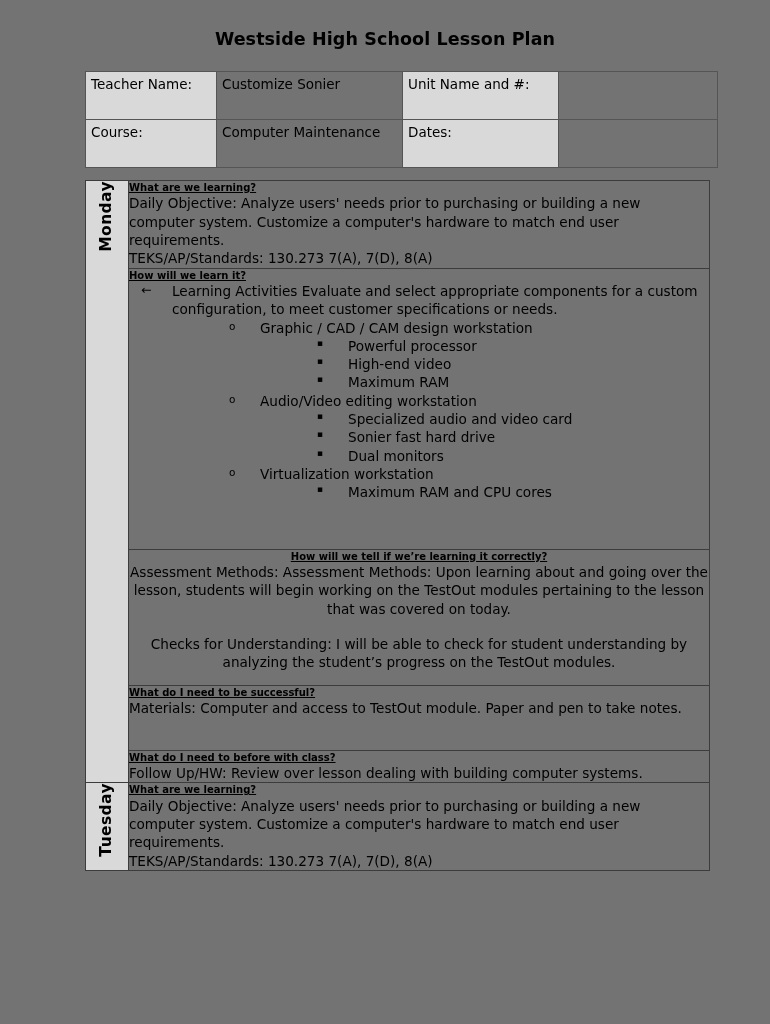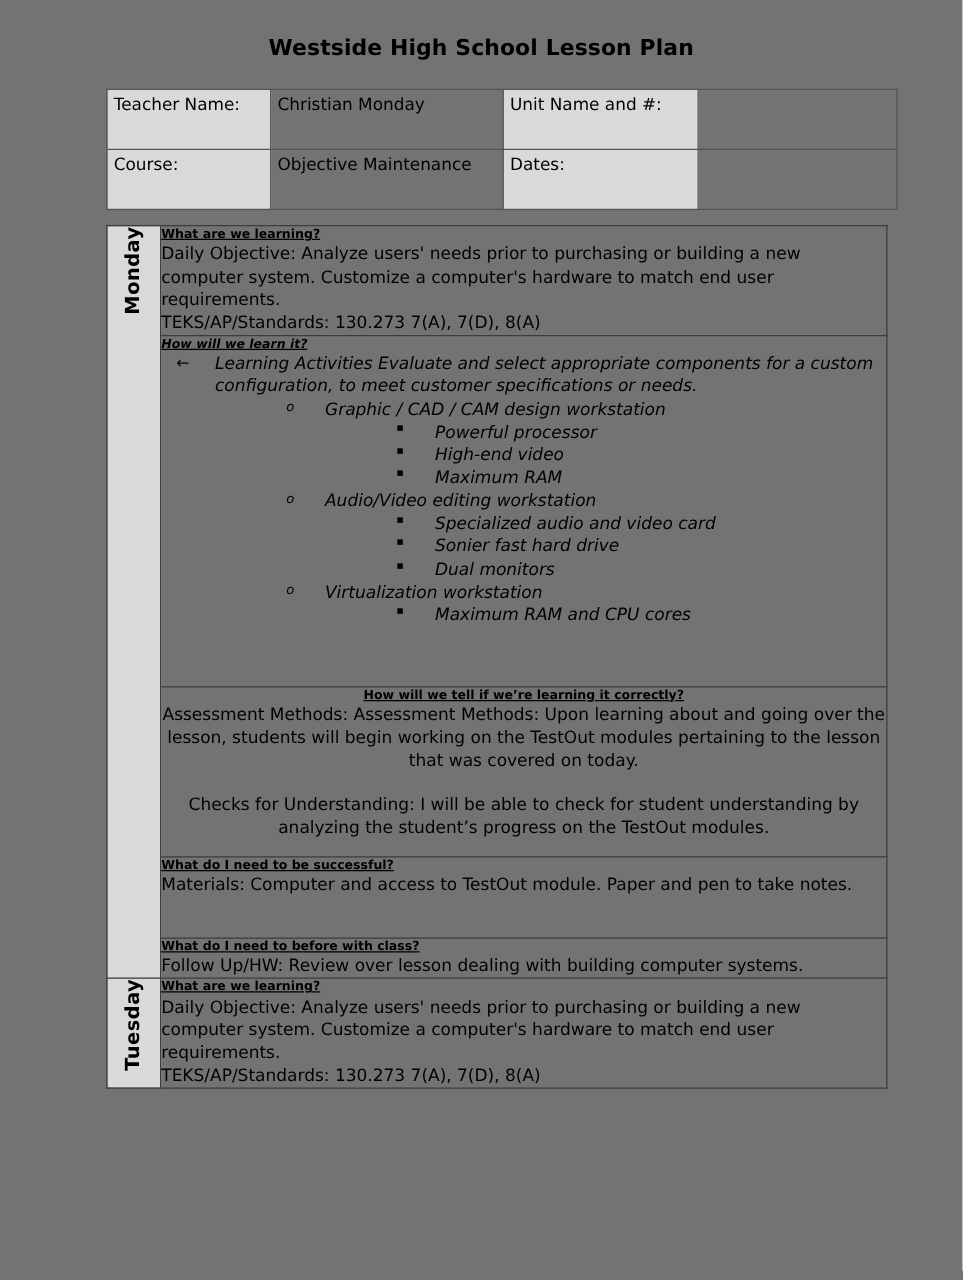--- a/index.html
+++ b/index.html
@@ -151,27 +151,27 @@
 <body>
 
 <div class="page">
 
   <div class="doc-title">Westside High School Lesson Plan</div>
 
   <table class="info-table">
     <tbody>
       <tr>
         <td class="shaded col-label">Teacher Name:</td>
-        <td class="col-value">Christian Monday</td>
+        <td class="col-value">Customize Sonier</td>
         <td class="shaded col-label2">Unit Name and #:</td>
         <td class="col-value2"></td>
       </tr>
       <tr>
         <td class="shaded col-label">Course:</td>
-        <td class="col-value">Objective Maintenance</td>
+        <td class="col-value">Computer Maintenance</td>
         <td class="shaded col-label2">Dates:</td>
         <td class="col-value2"></td>
       </tr>
     </tbody>
   </table>
 
   <table class="lesson-table">
     <tbody>
 
       <tr>
@@ -179,21 +179,21 @@
           <span class="vert">Monday</span>
         </td>
         <td class="bodycell">
           <span class="sec-head">What are we learning?</span>
           <span class="para">Daily Objective: Analyze users' needs prior to purchasing or building a new computer system. Customize a computer's hardware to match end user requirements.</span>
           <span class="para">TEKS/AP/Standards: 130.273 7(A), 7(D), 8(A)</span>
         </td>
       </tr>
 
       <tr>
-        <td class="bodycell" style="height:280px;font-style:italic;">
+        <td class="bodycell" style="height:280px;">
           <span class="sec-head">How will we learn it?</span>
 
           <ul class="lvl1">
             <li>
               <span class="bullet arrow">←</span>
               <span class="activity-text">Learning Activities  Evaluate and select appropriate components for a custom configuration, to meet customer specifications or needs.</span>
 
               <ul class="lvl2">
                 <li>
                   <span class="bullet circle">o</span>

